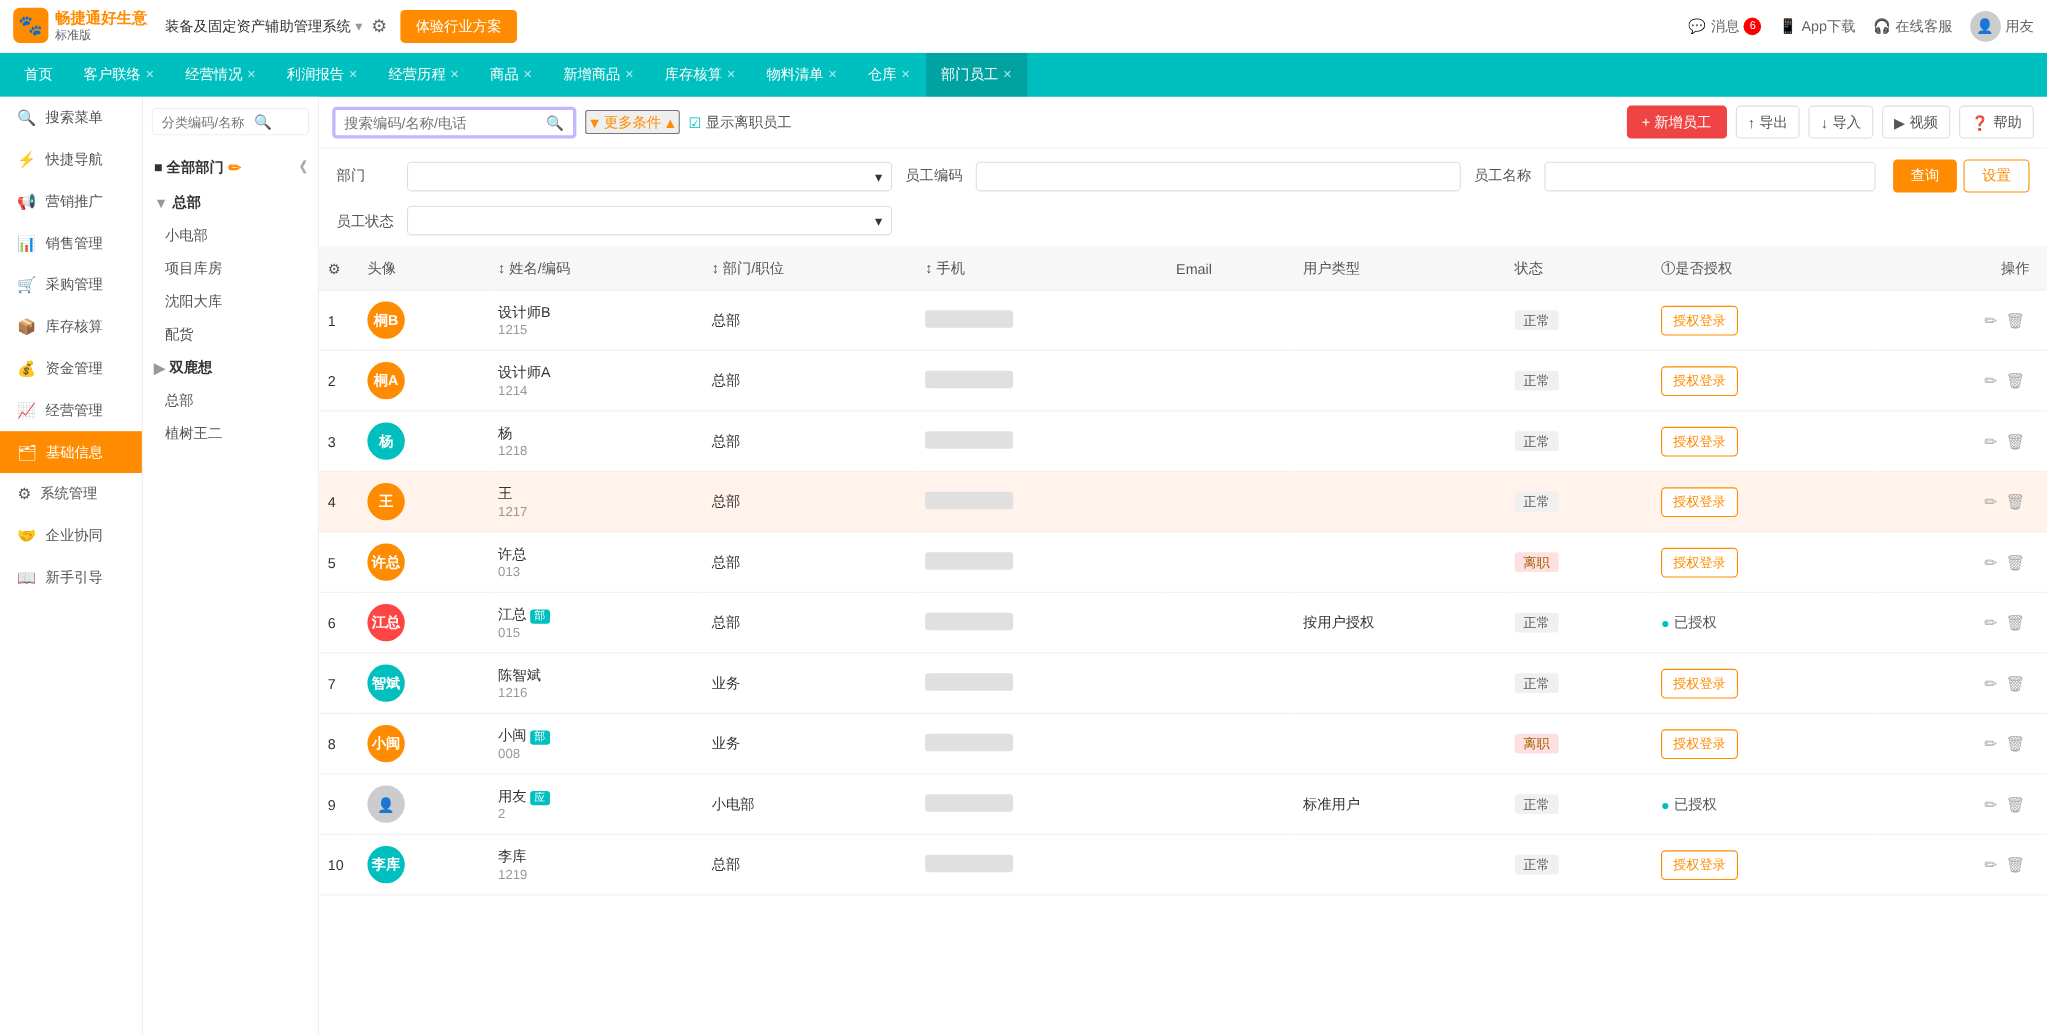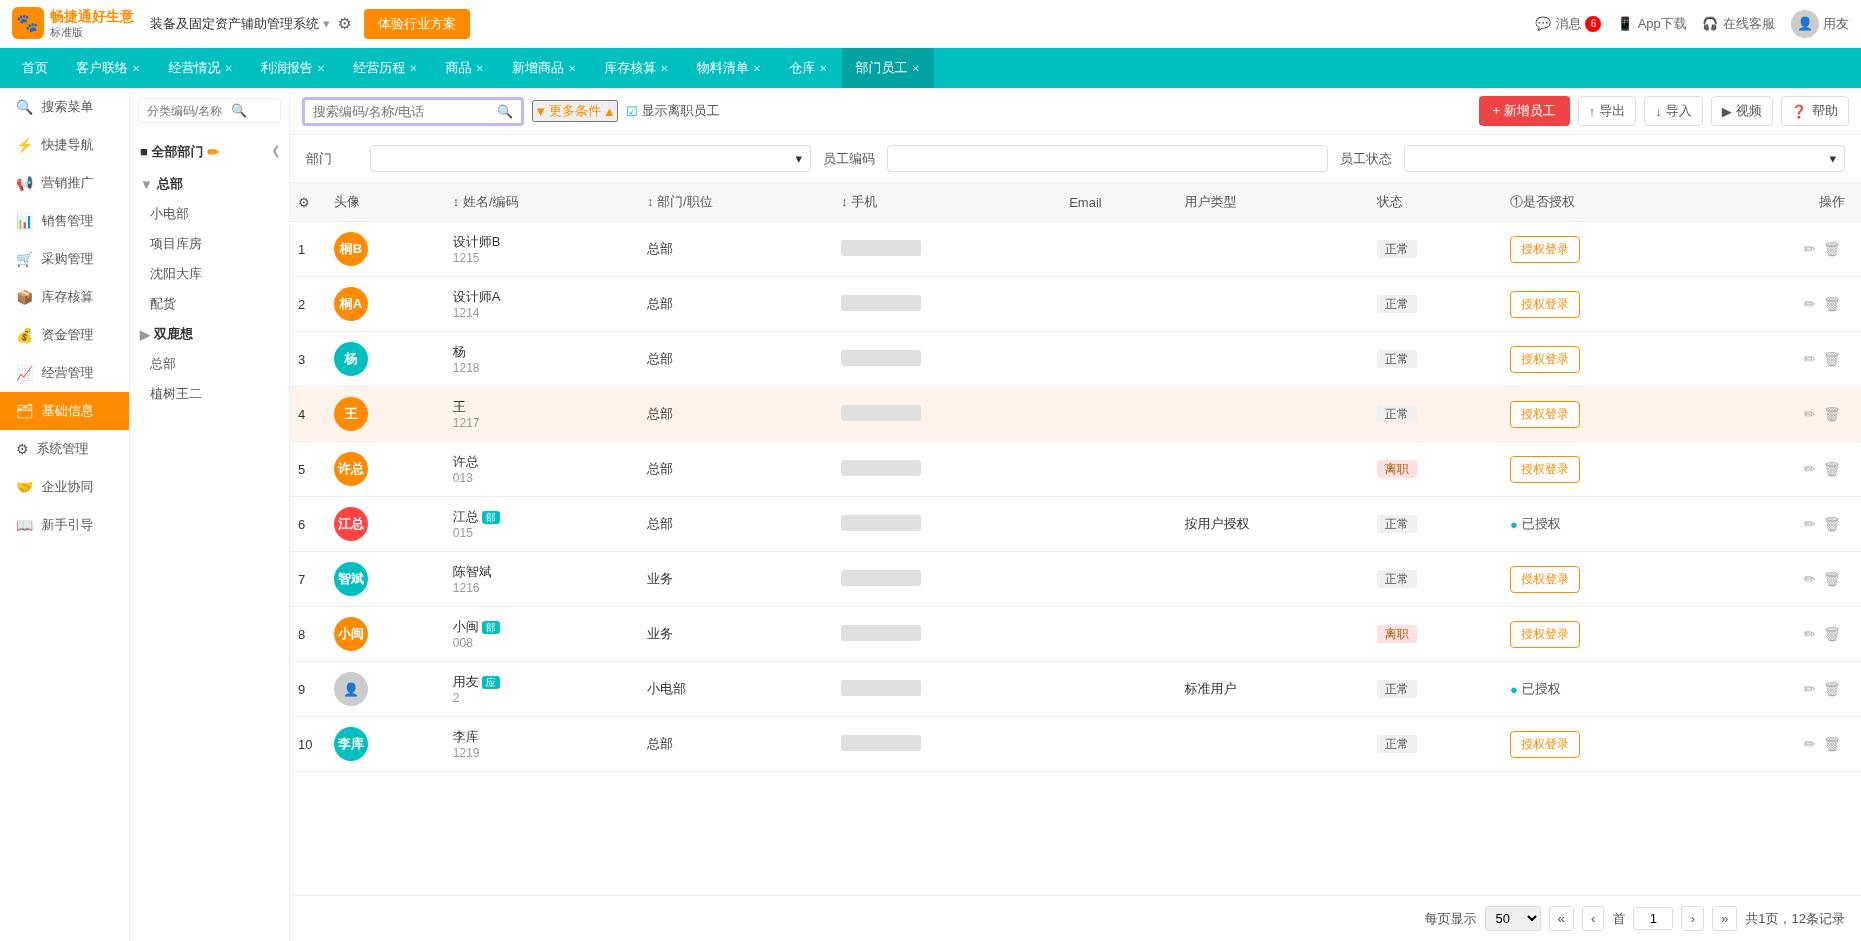--- a/index.html
+++ b/index.html
@@ -306,20 +306,28 @@
         <div class="filter-select">
           <span></span>
           <span>▾</span>
         </div>
       </div>
       <div class="filter-item">
         <span class="filter-label">员工编码</span>
         <input class="filter-text-input" type="text" value="" style="">
       </div>
       <div class="filter-item">
+        <span class="filter-label">员工名称</span>
+        <input class="filter-text-input" type="text" value="" style="">
+        <div class="filter-actions" style="margin-left:8px;">
+          <button class="btn-query">查询</button>
+          <button class="btn-reset">设置</button>
+        </div>
+      </div>
+      <div class="filter-item">
         <span class="filter-label">员工状态</span>
         <div class="filter-select">
           <span></span>
           <span>▾</span>
         </div>
       </div>
     </div>
 
     <div class="table-wrap">
       <table>
@@ -559,29 +567,14 @@
     <td><button class="btn-auth">授权登录</button></td>
     <td style="text-align:right;padding-right:16px;">
       <span class="op-btn" title="编辑">✏</span>
       <span class="op-btn" title="删除">🗑</span>
     </td>
   </tr>
           </tbody>
       </table>
     </div>
 
-    <div class="pagination">
-      <span>每页显示</span>
-      <select class="page-size-select">
-        <option>50</option>
-        <option>20</option>
-        <option>100</option>
-      </select>
-      <button class="page-btn">«</button>
-      <button class="page-btn">‹</button>
-      <span>首</span>
-      <input class="page-input" type="text" value="1" style="">
-      <button class="page-btn">›</button>
-      <button class="page-btn">»</button>
-      <span>共1页，12条记录</span>
-    </div>
   </div>
 </div>
 
 </body></html>

